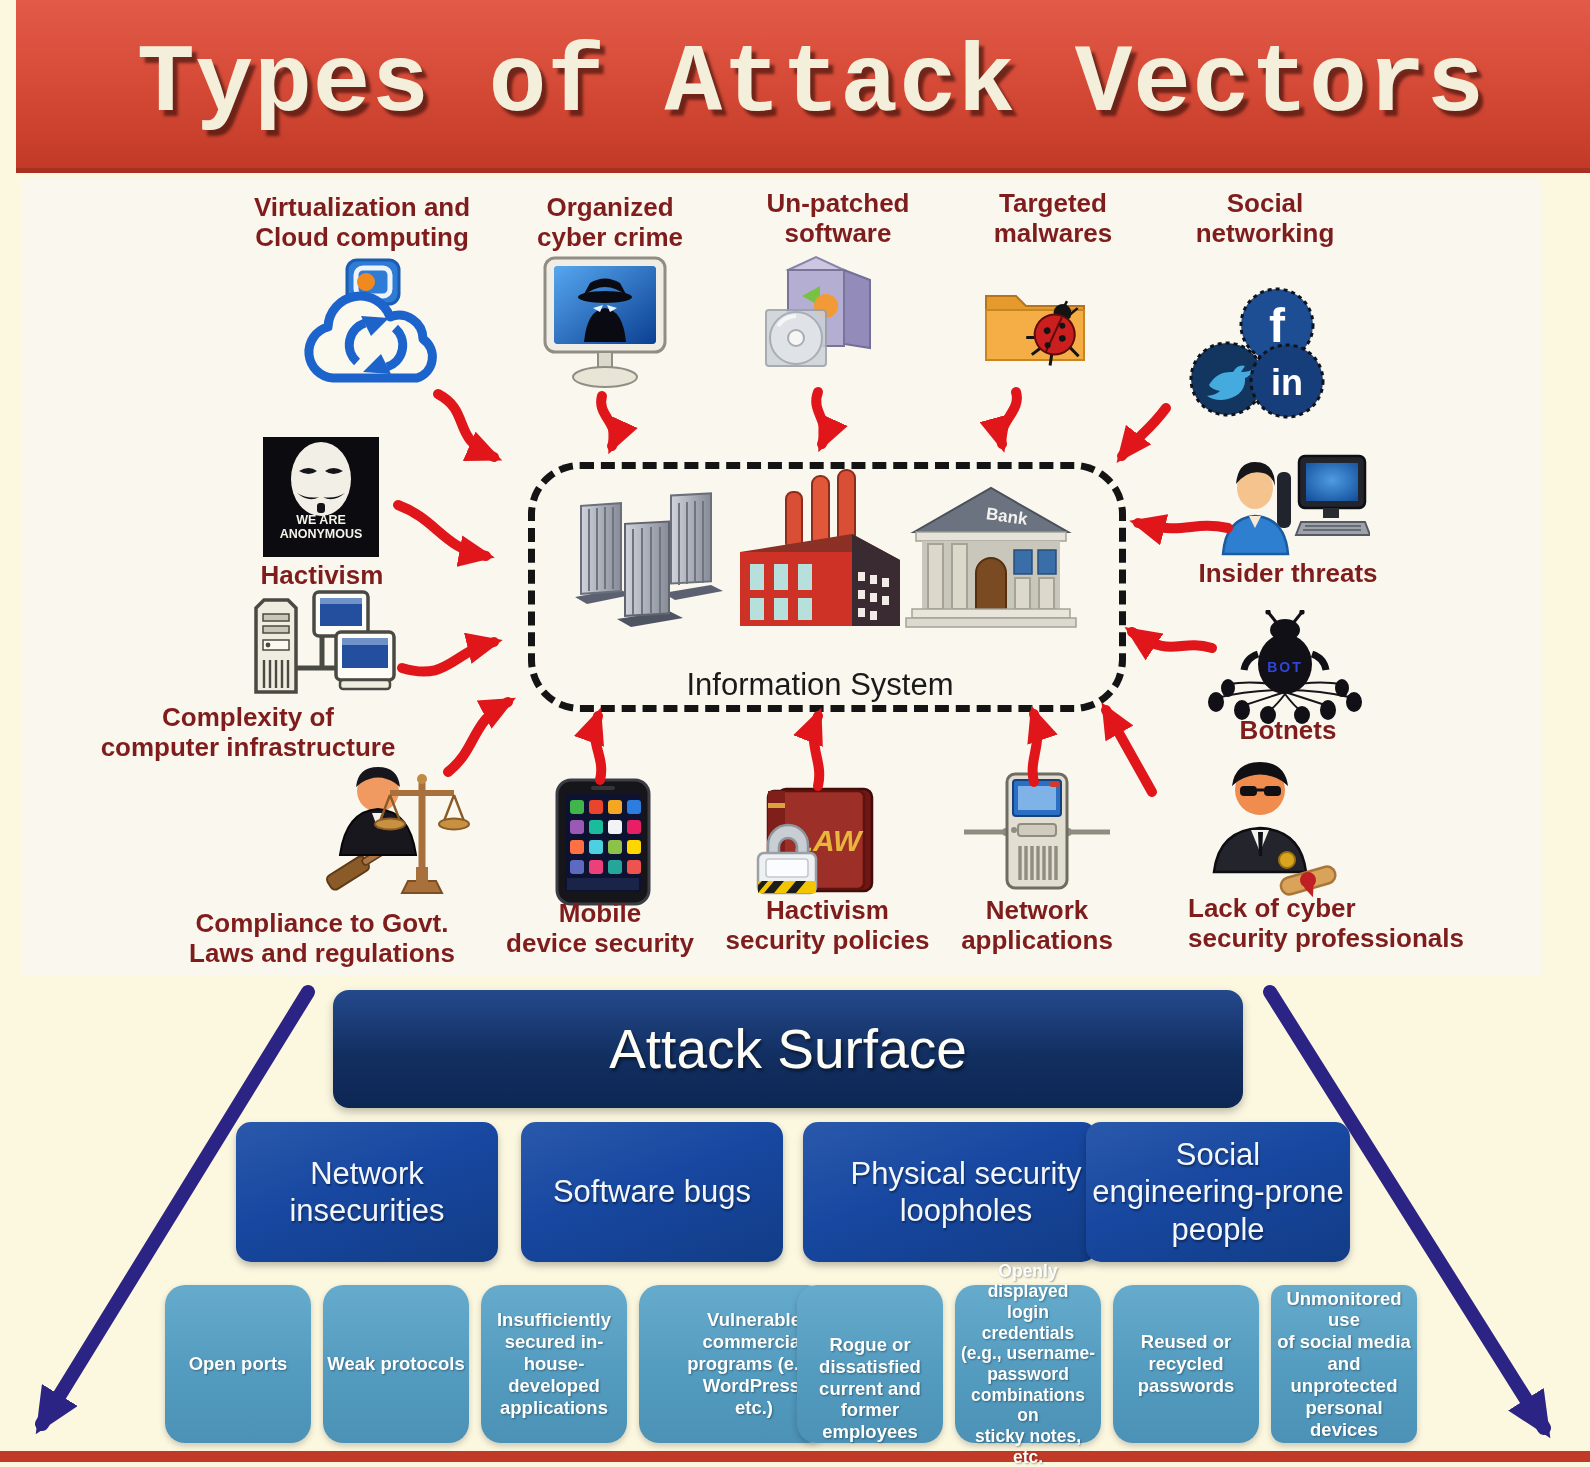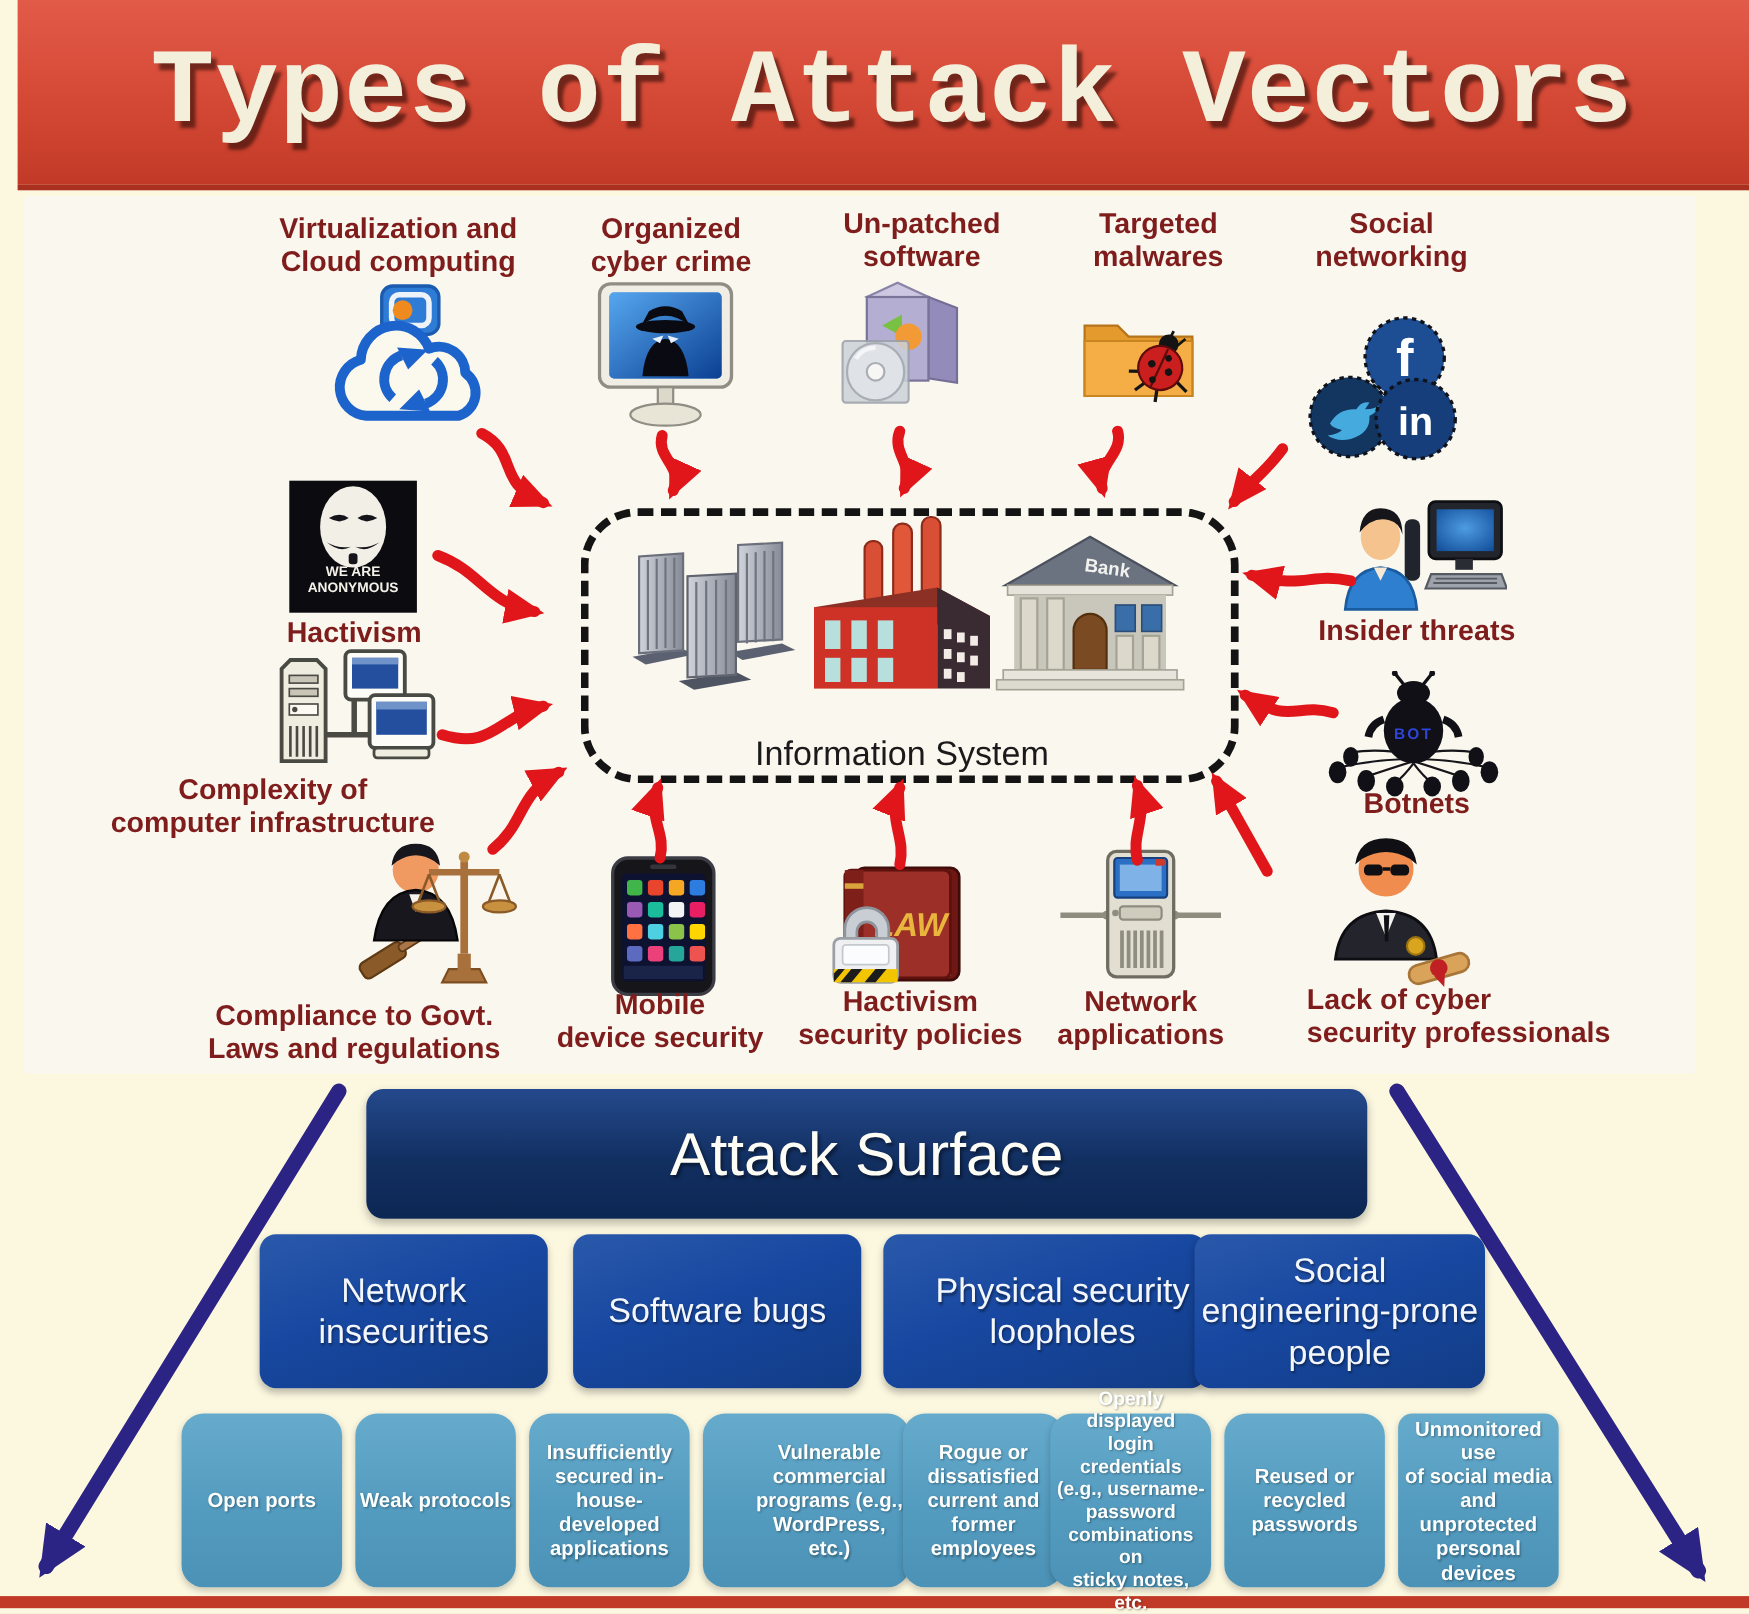--- a/index.html
+++ b/index.html
@@ -456,21 +456,21 @@
 secured in-
 house-developed
 applications</div>
   </div>
   <div class="det" style="left:639px;padding-left:42px;">
     <div class="t">Vulnerable
 commercial
 programs (e.g.,
 WordPress, etc.)</div>
   </div>
-  <div class="det" style="left:821px;">
+  <div class="det" style="left:797px;align-items:flex-end;">
     <div class="t">Rogue or
 dissatisfied
 current and
 former
 employees</div>
   </div>
   <div class="det" style="left:955px;">
     <div class="t" style="font-size:17.5px;">Openly displayed
 login credentials
 (e.g., username-

